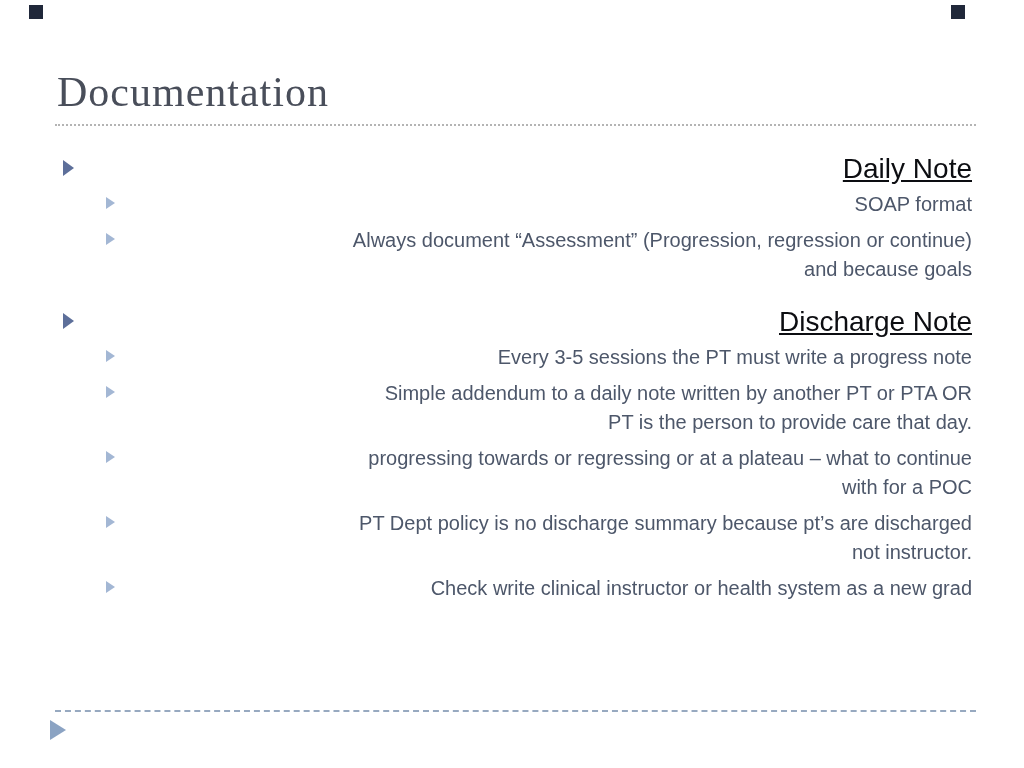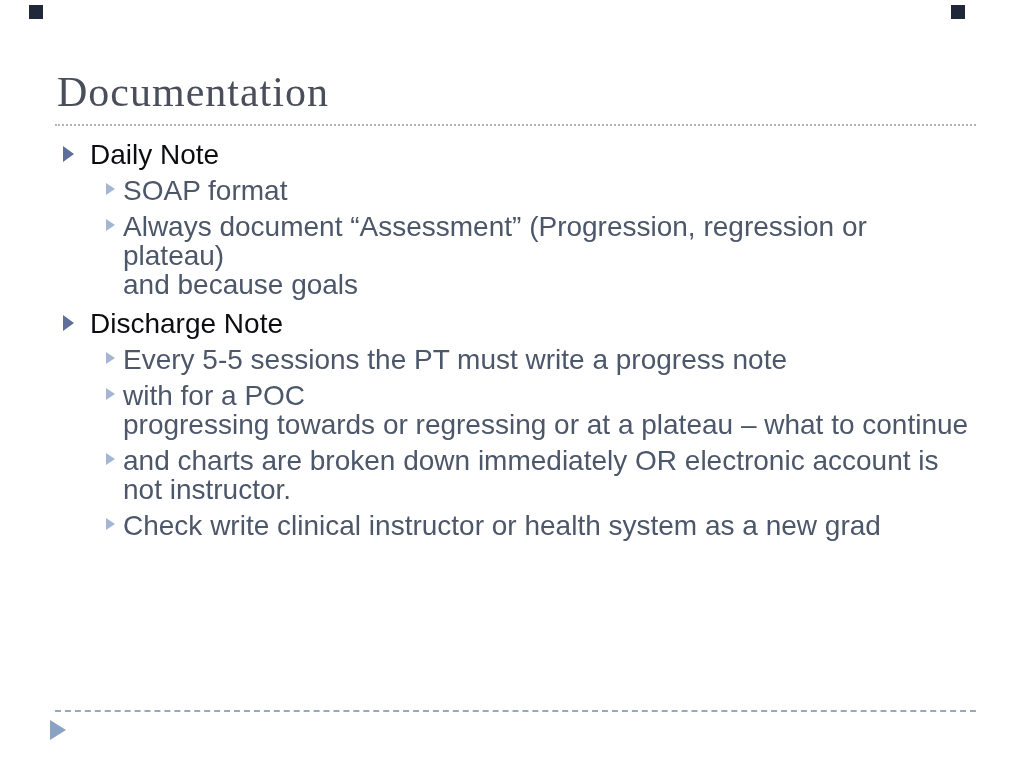--- a/index.html
+++ b/index.html
@@ -7,20 +7,21 @@
     padding: 0;
     background: #ffffff;
   }
   .slide {
     position: relative;
     width: 1024px;
     height: 768px;
     background: #ffffff;
     overflow: hidden;
     font-family: "Liberation Sans", "DejaVu Sans", sans-serif;
+    text-align: right;
   }
   .corner-sq {
     position: absolute;
     top: 5px;
     width: 14px;
     height: 14px;
     background: var(--corner-color, #20283a);
   }
   .corner-sq.left  { left: 29px; }
   .corner-sq.right { left: 951px; }
@@ -47,30 +48,31 @@
   .content {
     position: absolute;
     left: 62px;
     top: 131px;
     width: 910px;
   }
   .item { position: relative; }
   .item .lines { display: block; }
   .item .line { display: block; }
   .item.l1 {
-    margin: 6px 0 3px 0;
+    margin: 20px 0 3px 0;
     padding-left: 28px;
     font-size: 28px;
     line-height: 36px;
     color: var(--l1-text-color, #0c0d11);
+    text-decoration: underline;
   }
   .item.l2 {
     margin: 0 0 7px 0;
     padding-left: 61px;
-    font-size: 28px;
+    font-size: 20px;
     line-height: 29px;
     color: var(--l2-text-color, #4d576a);
   }
   .bullet {
     position: absolute;
     width: 0;
     height: 0;
     border-style: solid;
     border-color: transparent;
   }
@@ -125,47 +127,54 @@
       </div>
       <div class="item l2">
         <span class="bullet"></span>
         <div class="lines">
           <span class="line">SOAP format</span>
         </div>
       </div>
       <div class="item l2">
         <span class="bullet"></span>
         <div class="lines">
-          <span class="line">Always document “Assessment” (Progression, regression or plateau)</span>
+          <span class="line">Always document “Assessment” (Progression, regression or continue)</span>
           <span class="line">and because goals</span>
         </div>
       </div>
       <div class="item l1">
         <span class="bullet"></span>
         <div class="lines">
           <span class="line">Discharge Note</span>
         </div>
       </div>
       <div class="item l2">
         <span class="bullet"></span>
         <div class="lines">
-          <span class="line">Every 5-5 sessions the PT must write a progress note</span>
+          <span class="line">Every 3-5 sessions the PT must write a progress note</span>
         </div>
       </div>
       <div class="item l2">
         <span class="bullet"></span>
         <div class="lines">
-          <span class="line">with for a POC</span>
-          <span class="line">progressing towards or regressing or at a plateau – what to continue</span>
+          <span class="line">Simple addendum to a daily note written by another PT or PTA OR</span>
+          <span class="line">PT is the person to provide care that day.</span>
         </div>
       </div>
       <div class="item l2">
         <span class="bullet"></span>
         <div class="lines">
-          <span class="line">and charts are broken down immediately OR electronic account is</span>
+          <span class="line">progressing towards or regressing or at a plateau – what to continue</span>
+          <span class="line">with for a POC</span>
+        </div>
+      </div>
+      <div class="item l2">
+        <span class="bullet"></span>
+        <div class="lines">
+          <span class="line">PT Dept policy is no discharge summary because pt’s are discharged</span>
           <span class="line">not instructor.</span>
         </div>
       </div>
       <div class="item l2">
         <span class="bullet"></span>
         <div class="lines">
           <span class="line">Check write clinical instructor or health system as a new grad</span>
         </div>
       </div>
     </div>

